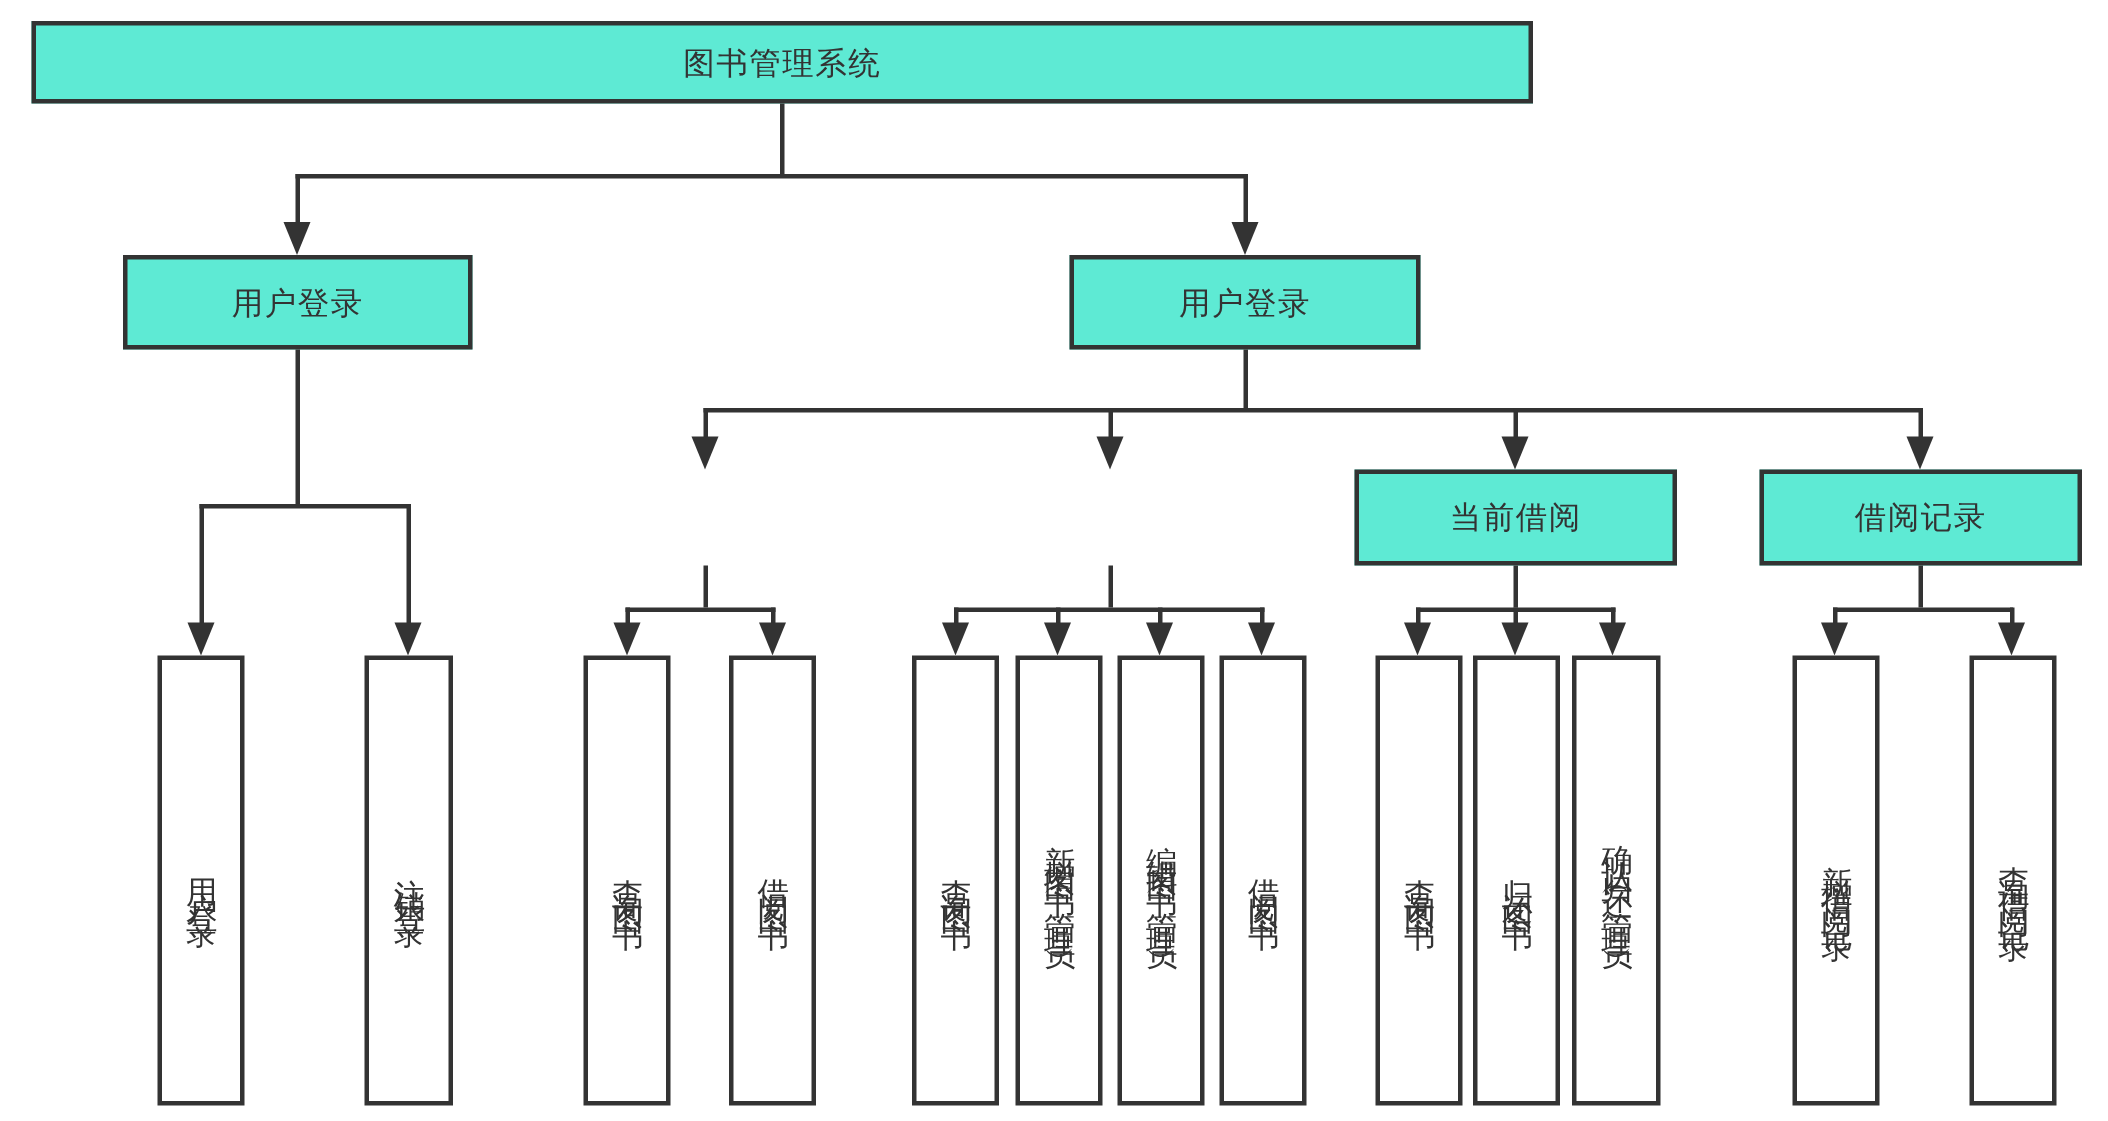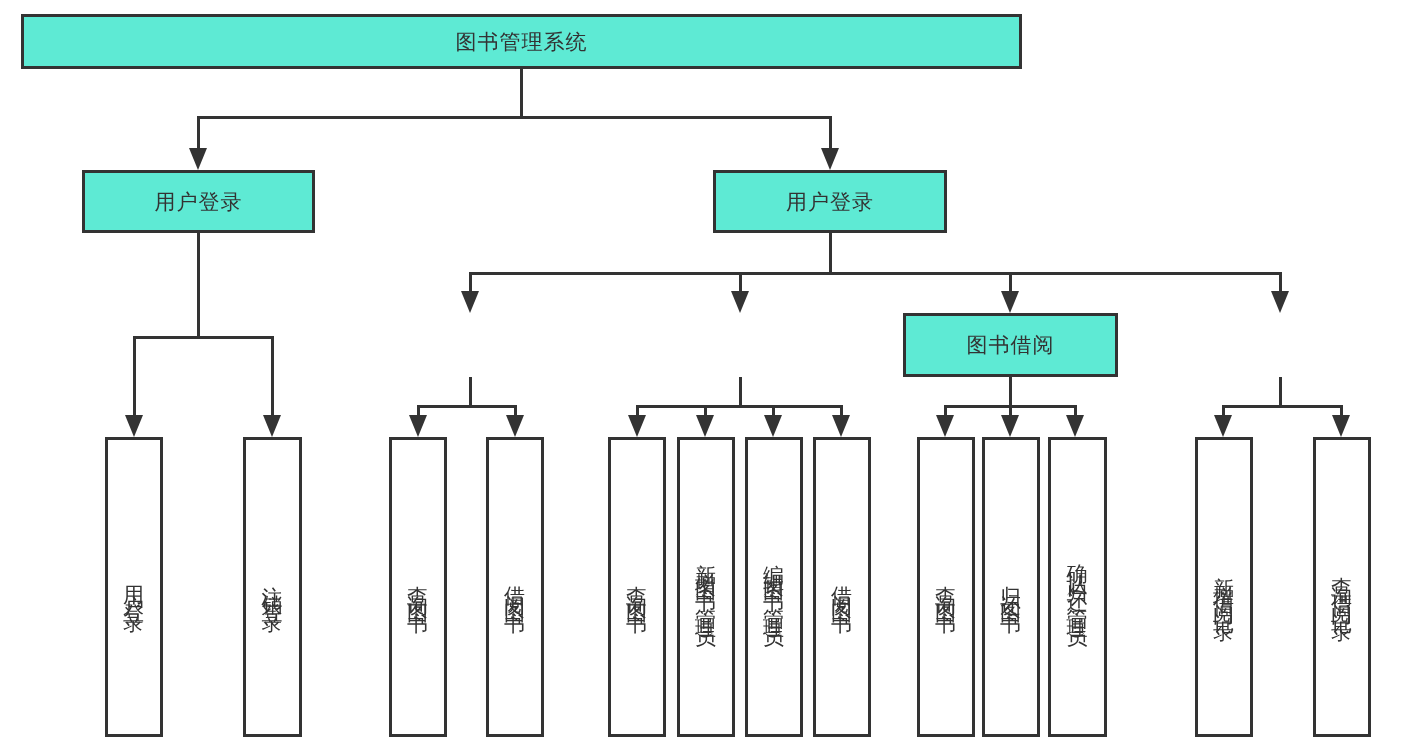--- a/index.html
+++ b/index.html
@@ -61,21 +61,22 @@
   <div class="hline" style="left:469px;top:272px;width:812px;"></div>
   <div class="vline" style="left:469px;top:272px;height:21px;"></div>
   <div class="arrow" style="left:461px;top:291px;"></div>
   <div class="vline" style="left:739px;top:272px;height:21px;"></div>
   <div class="arrow" style="left:731px;top:291px;"></div>
   <div class="vline" style="left:1009px;top:272px;height:21px;"></div>
   <div class="arrow" style="left:1001px;top:291px;"></div>
   <div class="vline" style="left:1279px;top:272px;height:21px;"></div>
   <div class="arrow" style="left:1271px;top:291px;"></div>
 
-  <div class="box" style="left:903px;top:313px;width:215px;height:64px;">图书借阅</div>
+  <div class="box" style="left:903px;top:313px;width:215px;height:64px;">当前借阅</div>
+  <div class="box" style="left:1173px;top:313px;width:215px;height:64px;">借阅记录</div>
 
   <div class="vline" style="left:469px;top:377px;height:28px;"></div>
   <div class="hline" style="left:417px;top:405px;width:100px;"></div>
   <div class="vline" style="left:417px;top:405px;height:12px;"></div>
   <div class="arrow" style="left:409px;top:415px;"></div>
   <div class="vline" style="left:514px;top:405px;height:12px;"></div>
   <div class="arrow" style="left:506px;top:415px;"></div>
 
   <div class="vline" style="left:739px;top:377px;height:28px;"></div>
   <div class="hline" style="left:636px;top:405px;width:207px;"></div>

